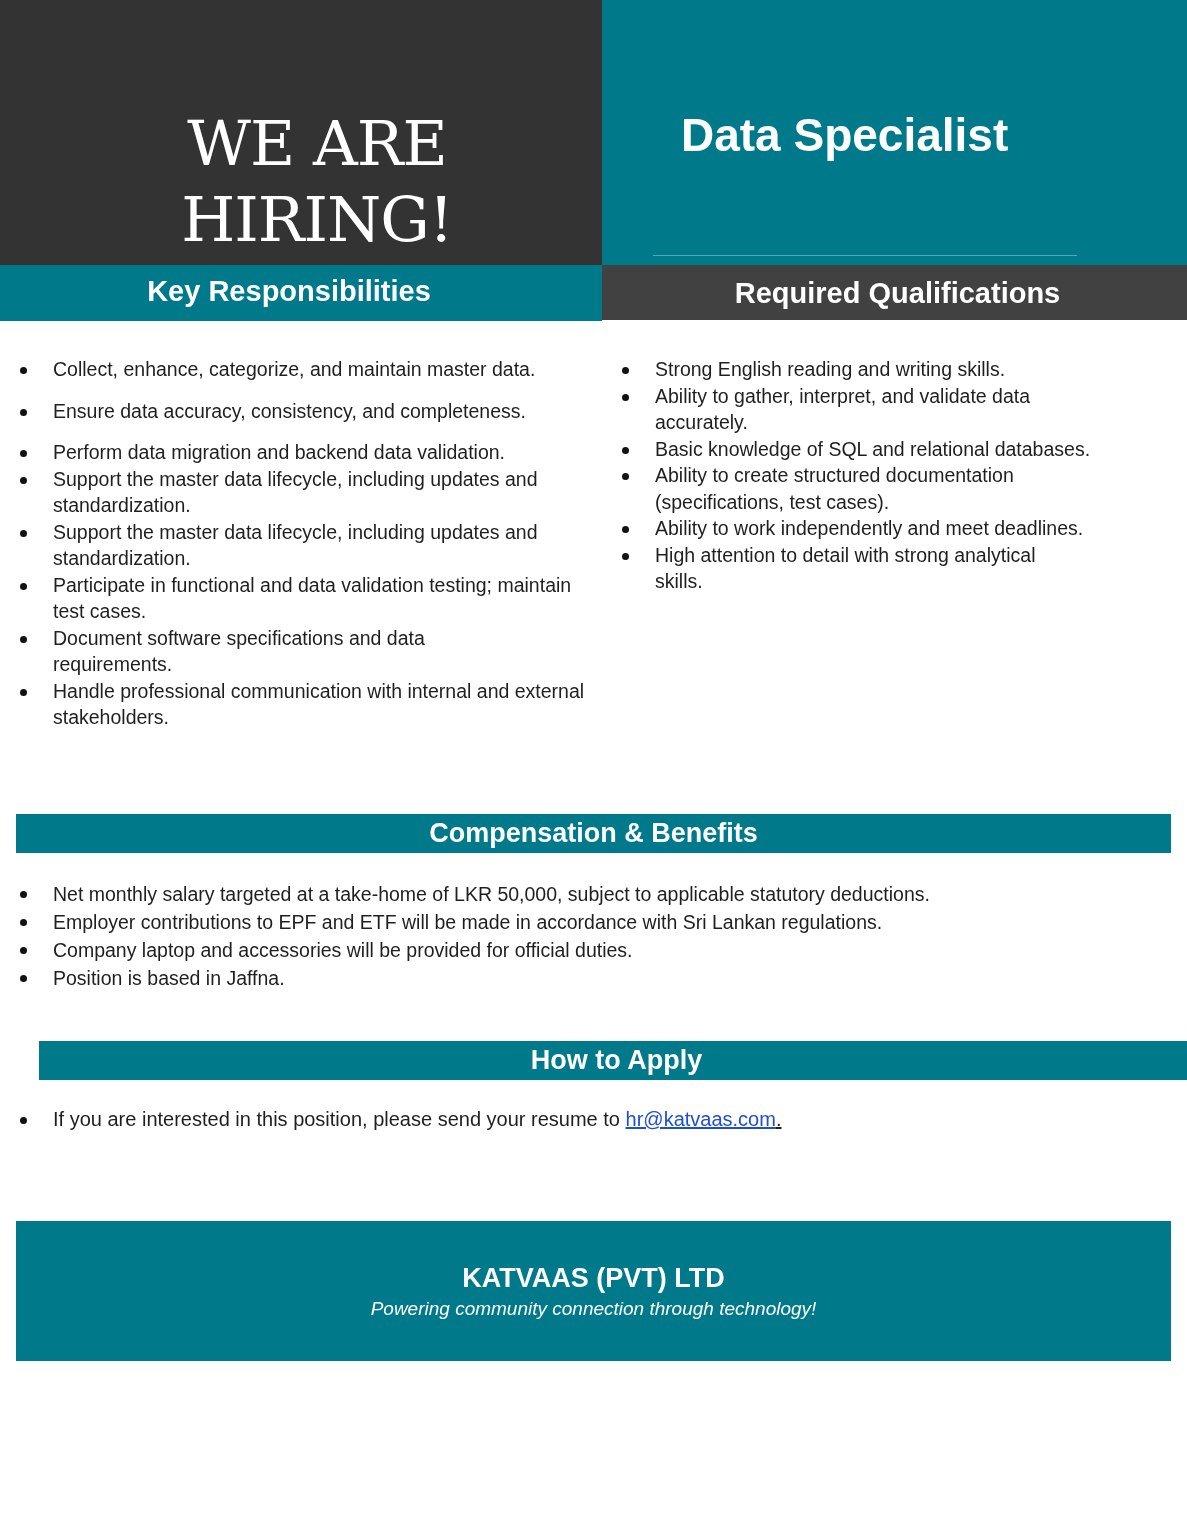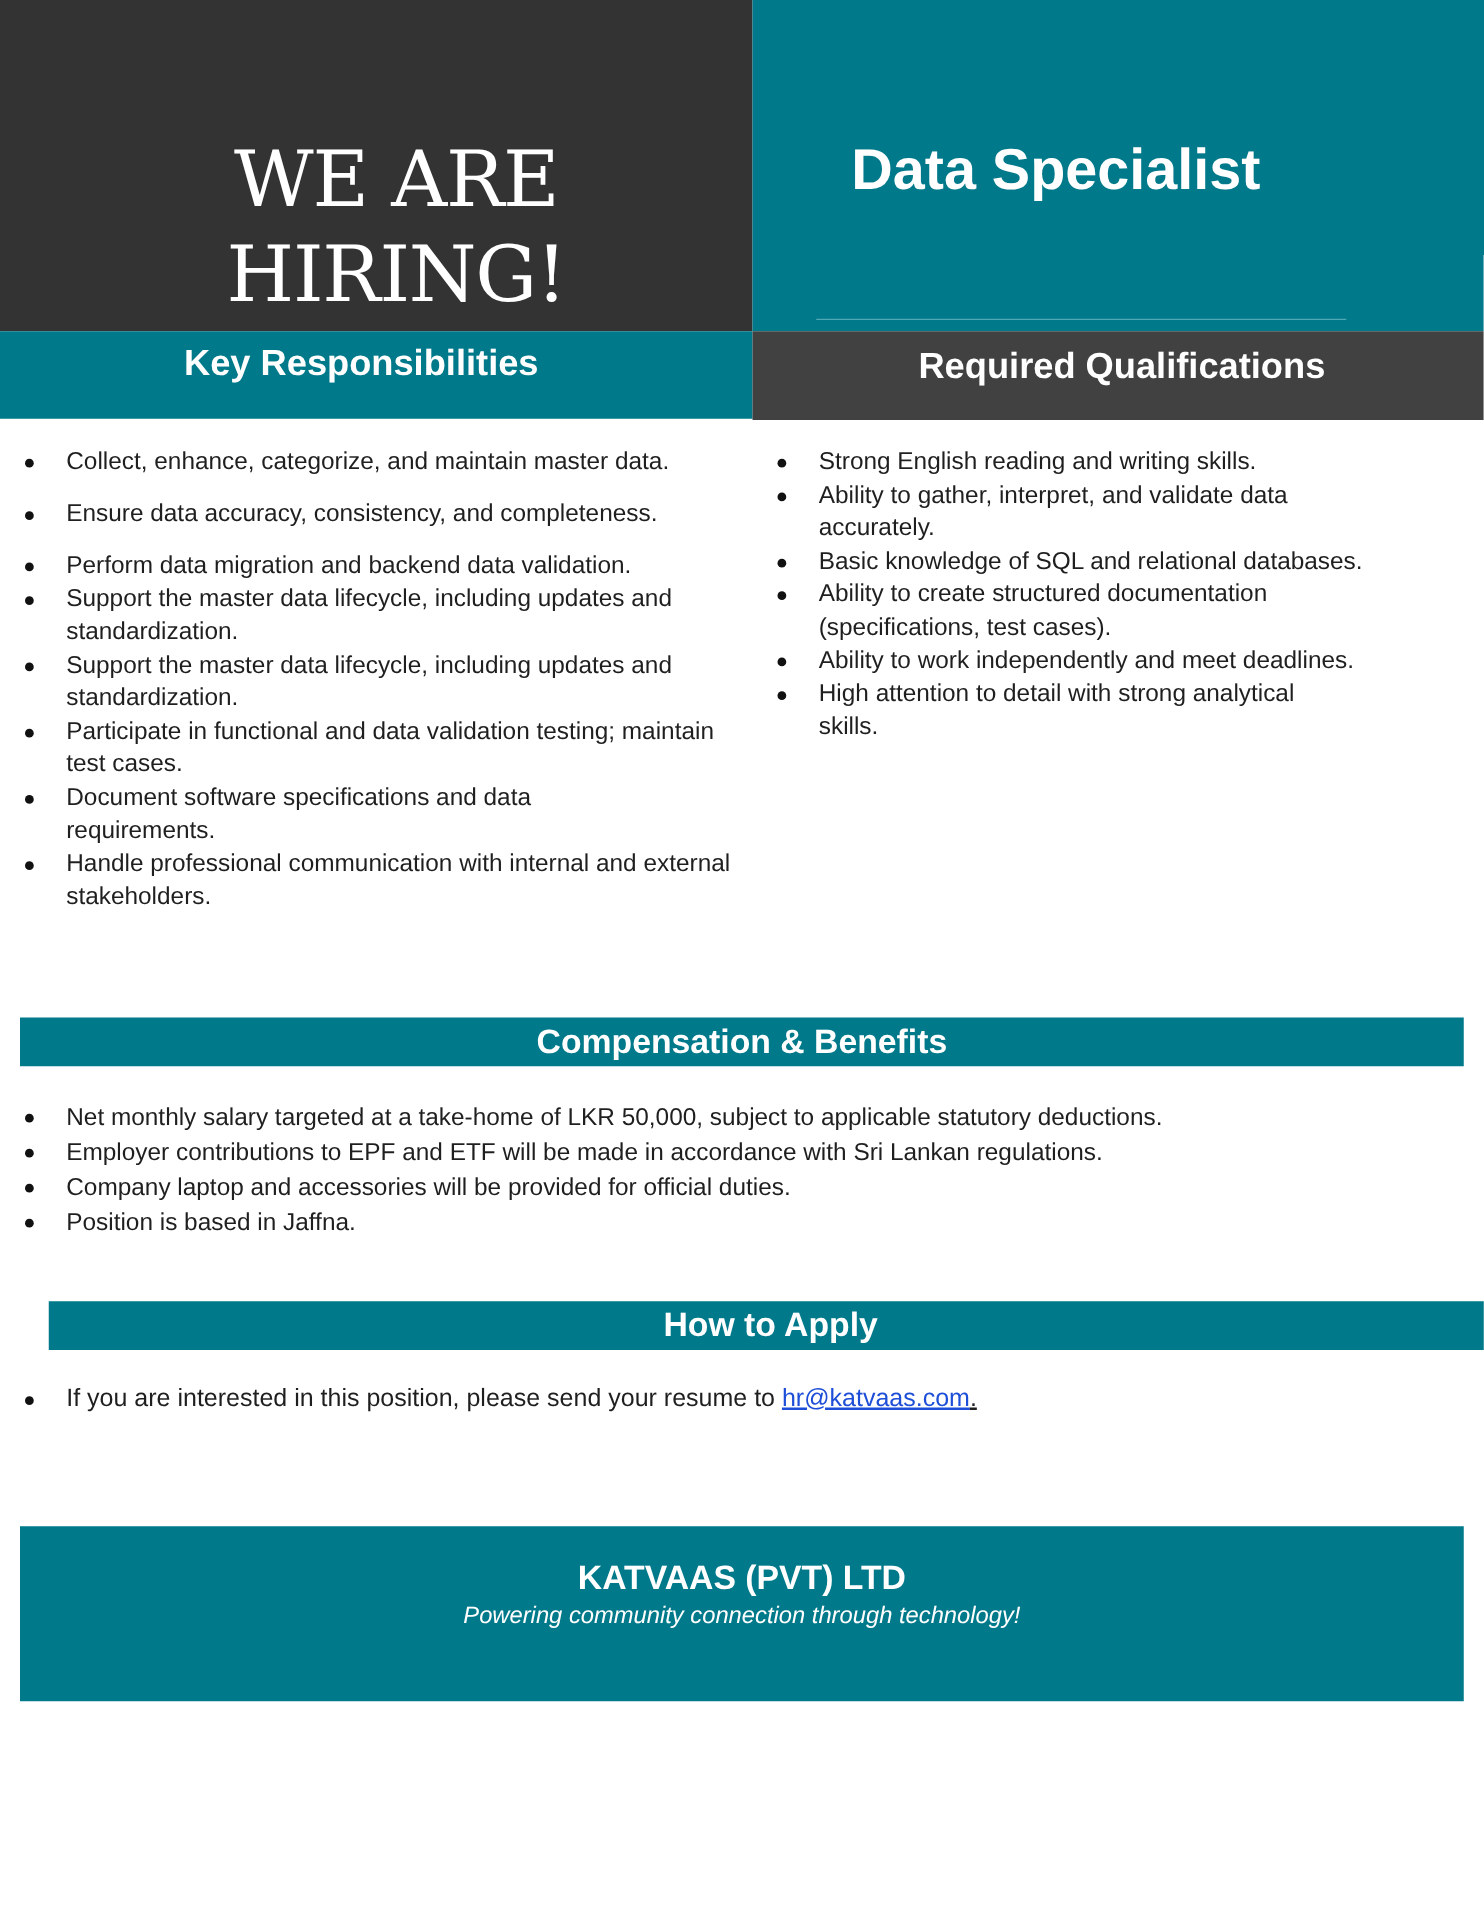--- a/index.html
+++ b/index.html
@@ -6,23 +6,23 @@
   html, body { width: 1187px; height: 1536px; background: #ffffff; overflow: hidden; }
   body { position: relative; font-family: "Liberation Sans", sans-serif; color: #1a1a1a; }
 
   .hero-left { position: absolute; left: 0; top: 0; width: 602px; height: 265px; background: #333333; }
   .hero-right { position: absolute; left: 602px; top: 0; width: 585px; height: 265px; background: var(--teal); }
   .hero-title { position: absolute; left: 16px; width: 602px; top: 106px; text-align: center;
     font-family: "DejaVu Serif", "Liberation Serif", serif; color: #fff; font-size: 62px; line-height: 76px; letter-spacing: -1px; }
   .job-title { position: absolute; left: 681px; top: 108px; color: #fff; font-weight: bold; font-size: 46px; }
   .hero-rule { position: absolute; left: 653px; top: 255px; width: 424px; height: 1px; background: #4fa9b6; }
 
-  .band-left { position: absolute; left: 0; top: 265px; width: 602px; height: 70px; background: var(--teal);
+  .band-left { position: absolute; left: 0; top: 265px; width: 602px; height: 56px; background: var(--teal);
     color: #fff; font-weight: bold; font-size: 29px; text-align: center; line-height: 52px; padding-right: 24px; }
-  .band-right { position: absolute; left: 602px; top: 265px; width: 585px; height: 71px; background: #414141;
+  .band-right { position: absolute; left: 602px; top: 265px; width: 585px; height: 55px; background: #414141;
     color: #fff; font-weight: bold; font-size: 29px; text-align: center; line-height: 56px; padding-left: 6px; }
 
   ul.list { list-style: none; position: absolute; }
   ul.list li { position: relative; padding-left: 37px; font-size: 19.5px; line-height: 26.5px; color: #1f1f1f; }
   ul.list li .bullet { position: absolute; left: 4px; top: 11px; width: 7px; height: 7px; border-radius: 50%; background: #111; }
 
   .resp { left: 16px; top: 356px; width: 570px; }
   .qual { left: 618px; top: 356px; width: 520px; }
 
   .section-bar { position: absolute; left: 16px; width: 1155px; height: 39px; background: var(--teal);
@@ -31,21 +31,21 @@
   .apply-bar { top: 1041px; margin-left: 23px; }
 
   .comp { left: 16px; top: 880px; width: 1150px; }
   .comp li { line-height: 28px !important; font-size: 19.5px !important; }
   .apply { left: 16px; top: 1106px; width: 1150px; }
   .apply li { font-size: 20px !important; line-height: 26px !important; }
   .apply a { color: #1d4ed8; text-decoration: underline; }
   sup { font-size: 11px; vertical-align: super; line-height: 0; }
 
   .footer { position: absolute; left: 16px; top: 1221px; width: 1155px; height: 140px; background: var(--teal); text-align: center; color: #fff; }
-  .company { margin-top: 26px; font-weight: bold; font-size: 27px; }
+  .company { margin-top: 42px; font-weight: bold; font-size: 27px; }
   .tagline { margin-top: 4px; font-style: italic; font-size: 19px; }
 </style>
 </head>
 <body>
 
 <div class="hero-left">
   <div class="hero-title">
     <div>WE ARE</div>
     <div>HIRING!</div>
   </div>

